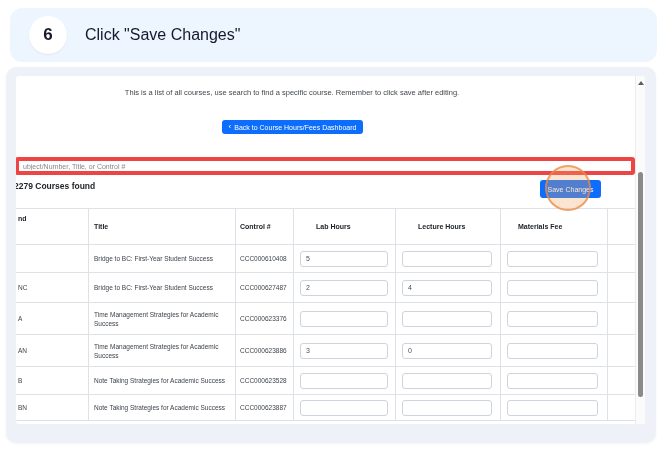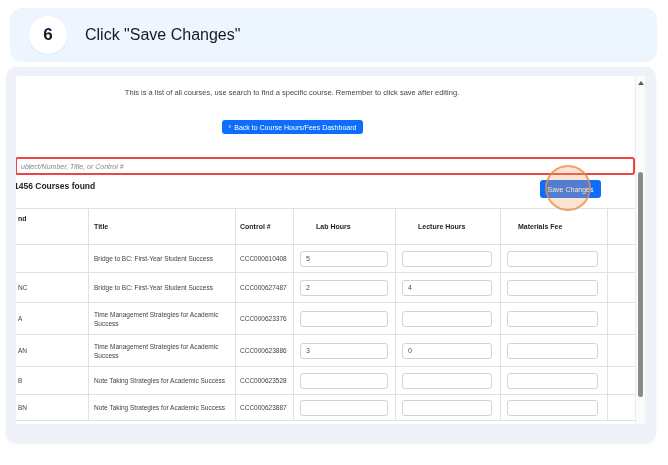--- a/index.html
+++ b/index.html
@@ -26,22 +26,22 @@
     font-size:12.5px; font-weight:bold; color:#212529; }
   .shot-sub { position:absolute; left:0; top:12px; width:552px; text-align:center;
     font-size:7.5px; color:#43484d; }
   .back-btn { position:absolute; left:206px; top:44px; width:141px; height:14px;
     background:#0d6efd; border:none; border-radius:3px; color:#fff; font-size:7px;
     display:flex; align-items:center; justify-content:center; gap:3px; cursor:pointer;
     font-family:"Liberation Sans", sans-serif; }
   .back-chevron { font-size:8px; line-height:1; }
 
   .search-input { position:absolute; left:-1px; top:81px; width:620px; height:18px;
-    border:2px solid #ef4444; border-radius:3px; font-size:7px; color:#495057;
-    padding-left:4px; background:#fff; font-family:"Liberation Sans", sans-serif;font-style:italic; }
+    border:4px solid #ef4444; border-radius:3px; font-size:7px; color:#495057;
+    padding-left:4px; background:#fff; font-family:"Liberation Sans", sans-serif; }
   .search-input::placeholder { color:#82878c; }
 
   .results-count { position:absolute; left:-2px; top:105px; font-size:8.5px;
     font-weight:bold; color:#212529; white-space:nowrap; }
 
   .save-btn { position:absolute; left:524px; top:104px; width:61px; height:18px;
     background:#0d6efd; border:none; border-radius:3px; color:#fff; font-size:7px;
     display:flex; align-items:center; justify-content:center; cursor:pointer;
     font-family:"Liberation Sans", sans-serif; }
   .highlight-circle { position:absolute; left:529px; top:89px; width:46px; height:46px;
@@ -102,21 +102,21 @@
 
       <div class="shot-sub">This is a list of all courses, use search to find a specific course. Remember to click save after editing.</div>
 
       <button class="back-btn">
         <span class="back-chevron">‹</span>
         <span>Back to Course Hours/Fees Dashboard</span>
       </button>
 
       <input class="search-input" type="text" placeholder="ubject/Number, Title, or Control #" style="">
 
-      <div class="results-count">1456 Courses found</div>
+      <div class="results-count">2279 Courses found</div>
 
       <button class="save-btn">Save Changes</button>
       <div class="highlight-circle"></div>
 
       <div class="table-wrap">
         <div class="trow thead-row">
           <div class="c1 hc hc1">nd</div>
           <div class="c2 hc">Title</div>
           <div class="c3 hc">Control #</div>
           <div class="c4 hc" style="padding-left:23px;">Lab Hours</div>

